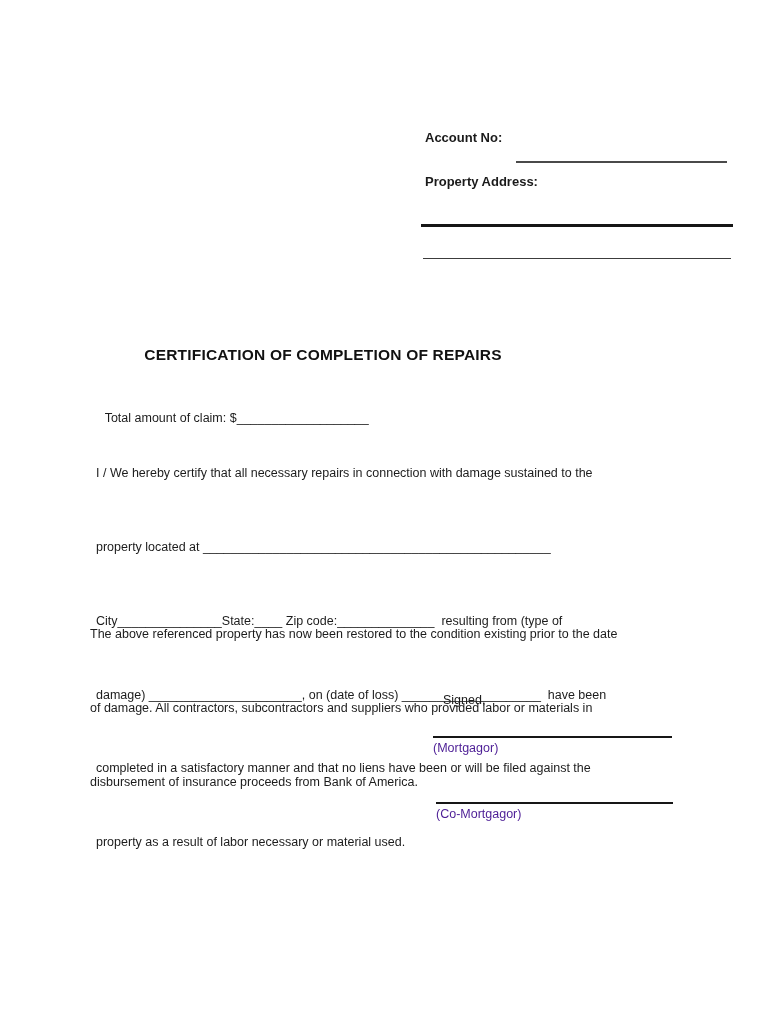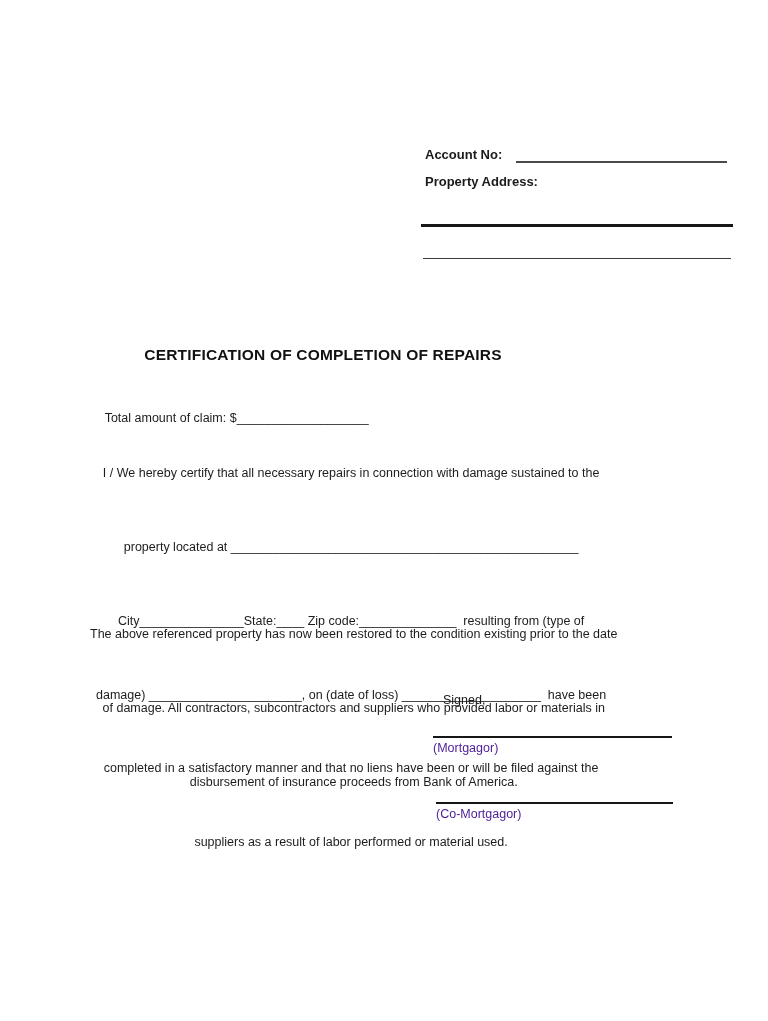--- a/index.html
+++ b/index.html
@@ -38,61 +38,60 @@
     font-weight: bold;
     font-size: 15.5px;
     letter-spacing: 0.2px;
     color: #111111;
   }
   .body-text {
     font-size: 12.5px;
     line-height: 24.6px;
     white-space: pre;
     color: #1c1c1c;
-    text-align: center;
   }
   .para .para-line {
     height: 24.6px;
     white-space: pre;
   }
   .claim-line {
     left: 91px;
     top: 381px;
   }
   .sig-caption {
     text-align: left;
     font-size: 12.5px;
     color: #4c1d95;
   }
 </style>
 </head>
 <body>
 
 <div class="page">
 
-  <div class="abs bold-label" style="left:425px; top:147px;">Account No:</div>
+  <div class="abs bold-label" style="left:425px; top:130px;">Account No:</div>
   <div class="field-line" style="left:516px; top:161px; width:211px; height:2px;"></div>
 
   <div class="abs bold-label" style="left:425px; top:174px;">Property Address:</div>
   <div class="rule-line" style="left:421px; top:224px; width:312px; height:2.6px;"></div>
   <div class="rule-line" style="left:423px; top:257.5px; width:308px; height:1.4px; background:#3c3c3c;"></div>
 
   <div class="abs form-title">CERTIFICATION OF COMPLETION OF REPAIRS</div>
 
   <div class="abs body-text claim-line">
     <span>Total amount of claim: $</span><span>___________________</span>
   </div>
 
   <div class="abs body-text para" style="left:96px; top:412px;">
     <div class="para-line">I / We hereby certify that all necessary repairs in connection with damage sustained to the</div>
     <div class="para-line">property located at __________________________________________________</div>
     <div class="para-line">City_______________State:____ Zip code:______________  resulting from (type of</div>
     <div class="para-line">damage) ______________________, on (date of loss) ____________________  have been</div>
     <div class="para-line">completed in a satisfactory manner and that no liens have been or will be filed against the</div>
-    <div class="para-line">suppliers as a result of labor performed or material used.</div>
+    <div class="para-line">property as a result of labor necessary or material used.</div>
   </div>
 
   <div class="abs body-text para" style="left:90px; top:573px;">
     <div class="para-line">The above referenced property has now been restored to the condition existing prior to the date</div>
     <div class="para-line">of damage. All contractors, subcontractors and suppliers who provided labor or materials in</div>
     <div class="para-line">disbursement of insurance proceeds from Bank of America.</div>
   </div>
 
   <div class="abs body-text" style="left:434px; top:688px;margin-left:9px;">Signed,</div>
 

